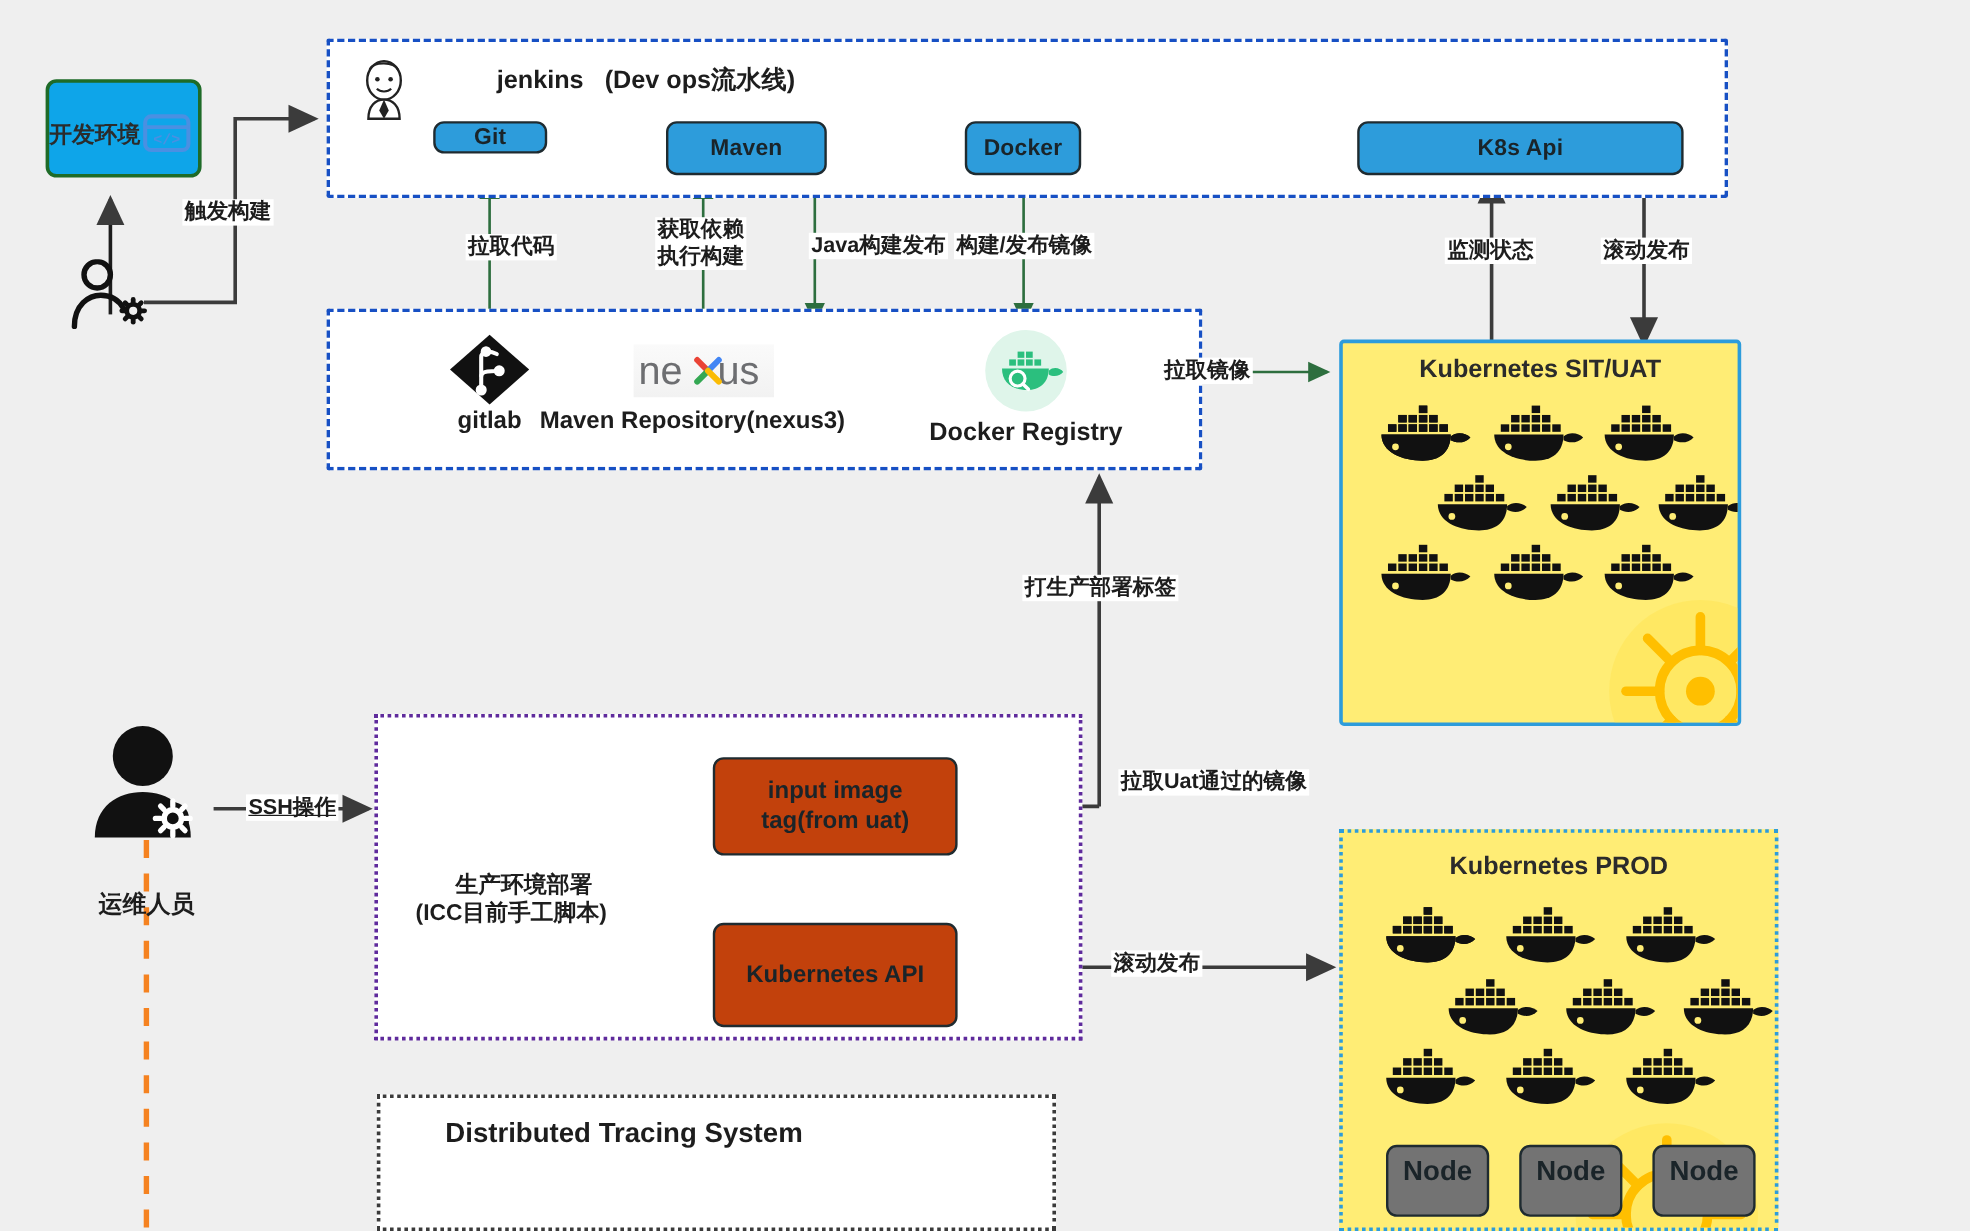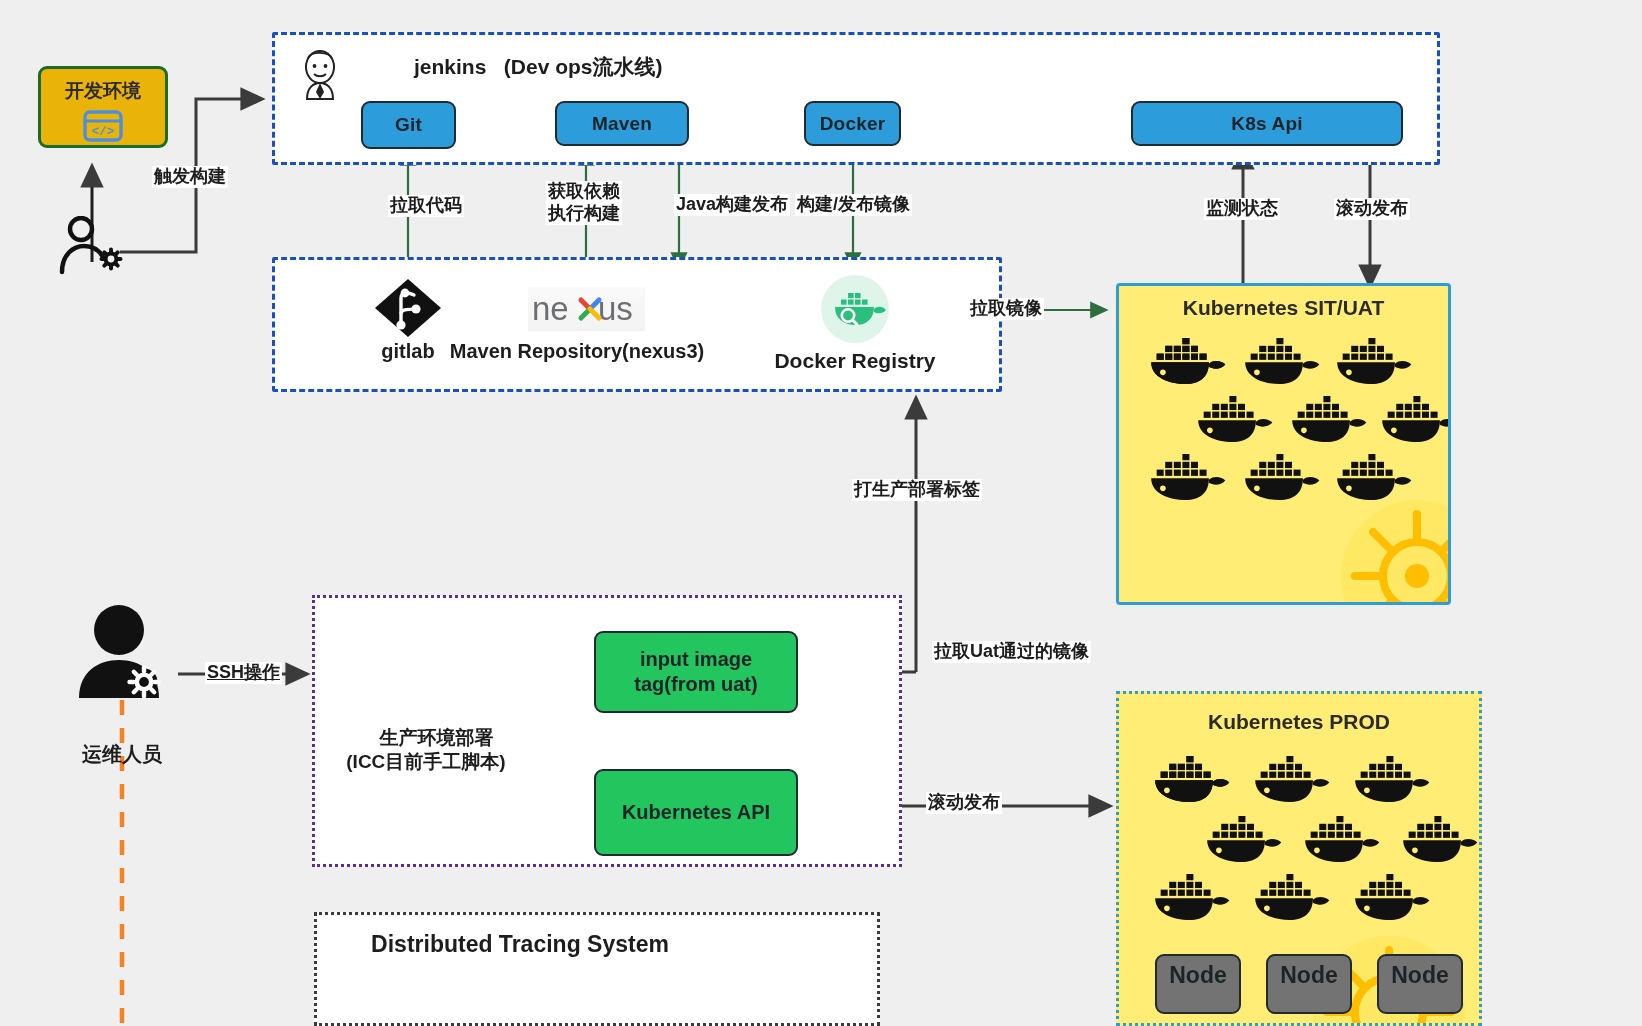--- a/index.html
+++ b/index.html
@@ -46,21 +46,21 @@
     border-radius:9px;
     box-sizing:border-box;
     display:flex;align-items:center;justify-content:center;
     color:#1a2429;
     font-weight:bold;
     font-size:19px;
     letter-spacing:.2px;
   }
   .cnode{
     position:absolute;
-    background:#22c55e;
+    background:#c2410c;
     border:2.5px solid #1f2b30;
     border-radius:9px;
     box-sizing:border-box;
     display:flex;align-items:center;justify-content:center;
     text-align:center;
     color:#1a2429;
     font-weight:bold;
     font-size:20px;
     line-height:1.25;
   }
@@ -87,25 +87,25 @@
   .k8szone.solid{border:3px solid #2d9cdb;border-radius:4px;}
   .k8szone.dotted{border:3px dotted #2d9cdb;}
   .k8stitle{
     position:absolute;left:0;right:0;text-align:center;
     font-weight:bold;font-size:21px;color:#2b2b2b;
   }
 
   
   .devcard{
     position:absolute;
-    background:#eab308;
+    background:#0ea5e9;
     border:3px solid #1e6b28;
     border-radius:9px;
     box-sizing:border-box;
-    display:flex;flex-direction:column;align-items:center;
+    display:flex;flex-direction:row;align-items:center;
     padding-top:9px;
   }
   .devcard .t{font-weight:bold;font-size:19px;color:#2b2b2b;}
 
   
   .elabel{
     position:absolute;
     background:#ffffff;
     color:#1d1d1d;
     font-weight:bold;
@@ -213,21 +213,21 @@
       <circle cx="18.5" cy="18" r="1.9" fill="#222"></circle>
       <circle cx="29.5" cy="18" r="1.9" fill="#222"></circle>
       <path d="M18,26 C21,29 27,29 30,26" fill="none" stroke="#222" stroke-width="1.8"></path>
       <path d="M11,51 C11,40 17,35 24,35 C31,35 37,40 37,51 Z" fill="#fff" stroke="#222" stroke-width="2"></path>
       <path d="M24,35 L20,44 L24,51 L28,44 Z" fill="#222"></path>
     </svg>
   </div>
 
   <div class="plain" style="left:414px;top:54px;font-size:21px;">jenkins   (Dev ops流水线)</div>
 
-  <div class="pnode" style="left:361px;top:101px;width:95px;height:48px;">
+  <div class="pnode" style="left:361px;top:101px;width:95px;height:27px;">
     <span>Git</span>
   </div>
   <div class="pnode" style="left:555px;top:101px;width:134px;height:45px;">
     <span>Maven</span>
   </div>
   <div class="pnode" style="left:804px;top:101px;width:97px;height:45px;">
     <span>Docker</span>
   </div>
   <div class="pnode" style="left:1131px;top:101px;width:272px;height:45px;">
     <span>K8s Api</span>

